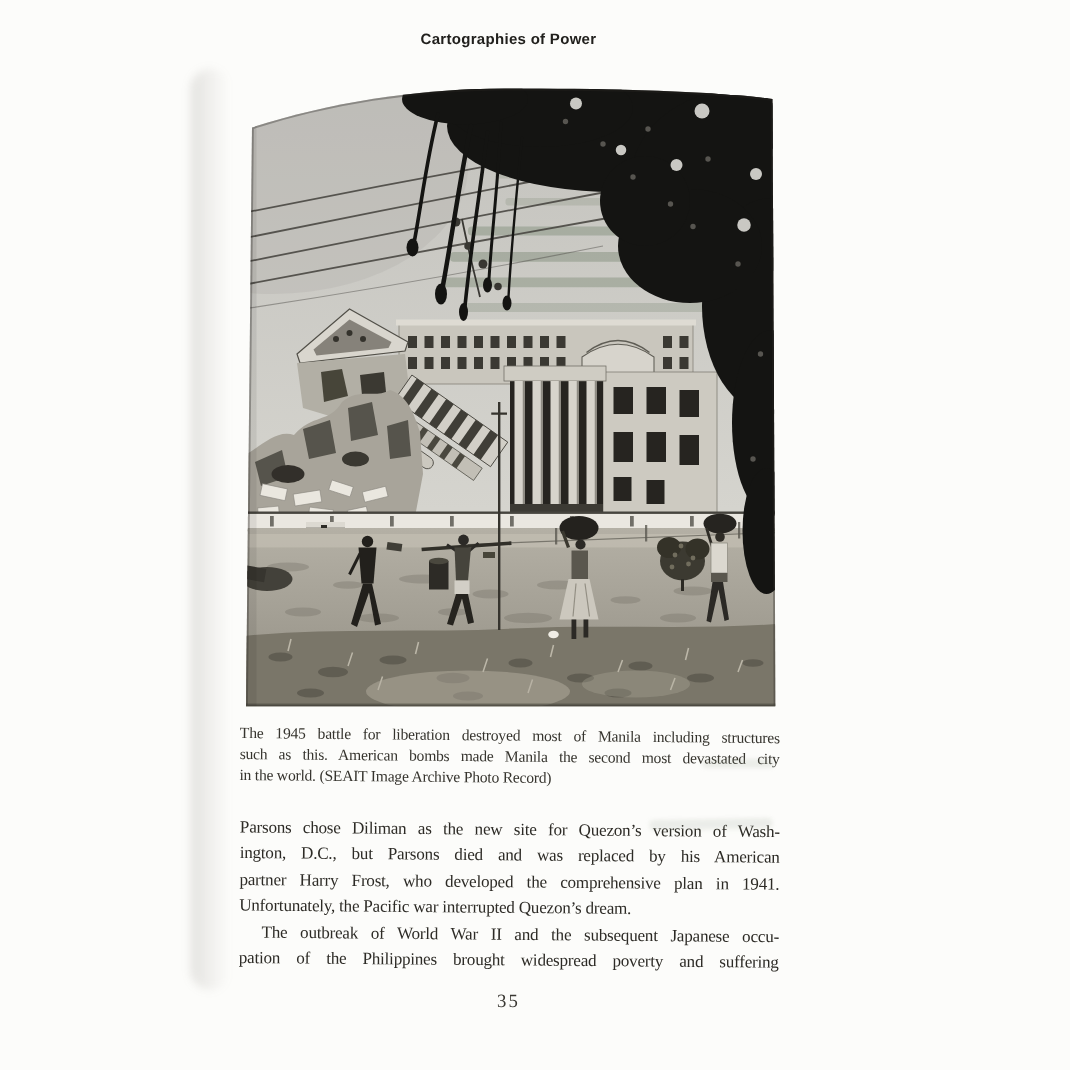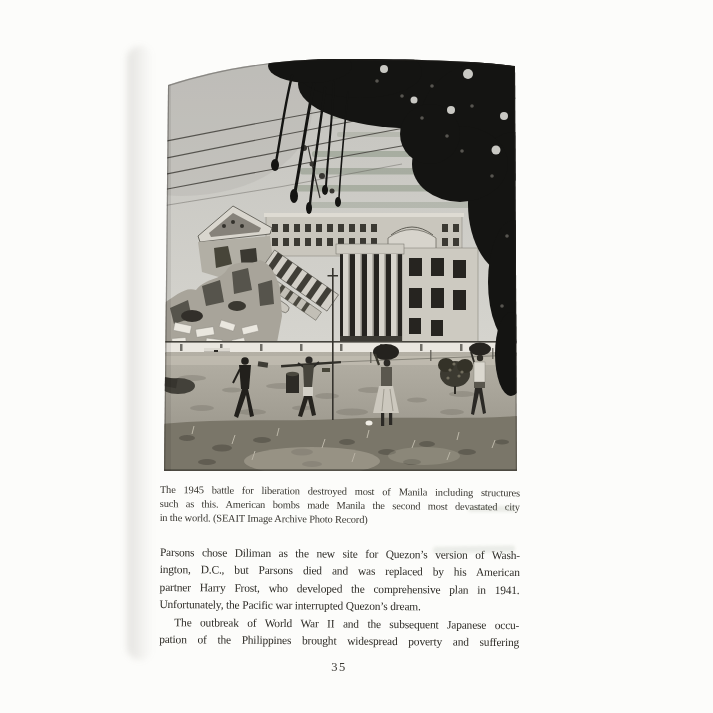--- a/index.html
+++ b/index.html
@@ -26,20 +26,21 @@
         border-radius:3px;}
   .b1{left:433px;top:546px;width:82px;height:7px;transform:rotate(-1deg);}
   .b2{left:468px;top:506px;width:48px;height:6px;}
 </style>
 </head>
 <body>
 
 <div class="page">
   <div class="gutter-shade"></div>
 
+  <div class="running-head">Cartographies of Power</div>
 
   <figure style="margin:0">
     <div class="photo">
       <svg width="356" height="417" viewBox="0 0 356 417">
         <defs>
           <clipPath id="pc">
               <path d="M6,29 C55,13 115,3 175,3 C235,3 305,4 353,10 L355,415 L2,415 Z"></path>
             </clipPath>
           <linearGradient id="sky" x1="0" y1="0" x2="0" y2="1">
             <stop offset="0" stop-color="#c3c2bd"></stop>

